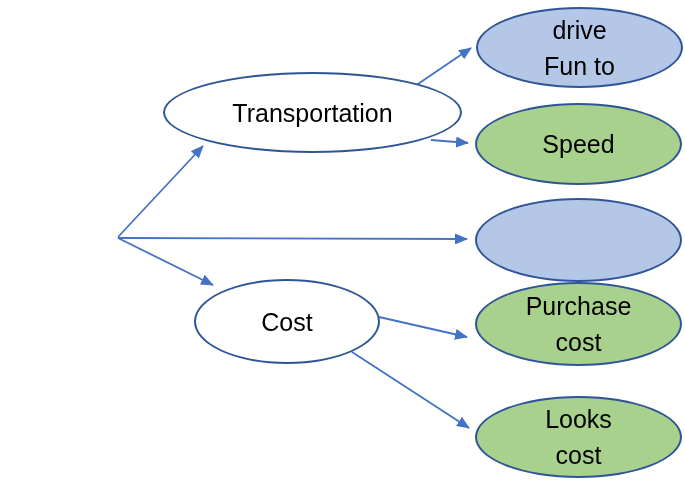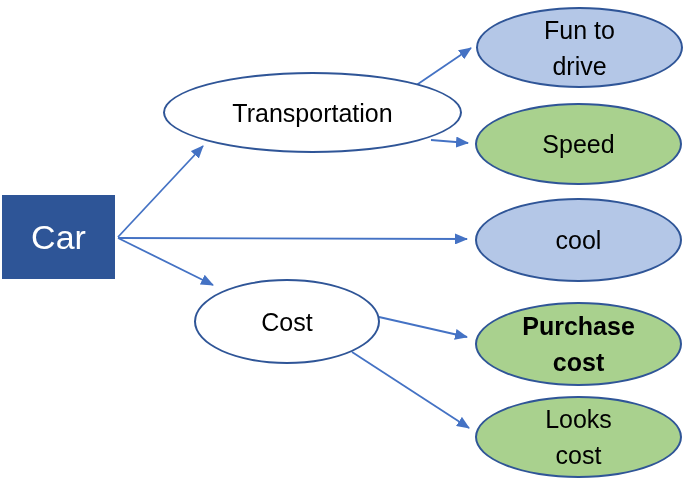--- a/index.html
+++ b/index.html
@@ -66,21 +66,21 @@
   .fill-white{ background:var(--white-fill,#fff);text-align:center; }
   .fill-blue{ background:var(--light-blue-fill,#B4C7E7); }
   .fill-green{ background:var(--green-fill,#A9D18E);text-align:right; }
 
   #node-car{ left:2px; top:195px; width:113px; height:84px; }
   #node-transportation{ left:163px; top:72px; width:299px; height:81px; }
   #node-cost{ left:194px; top:279px; width:186px; height:85px; }
   #node-fun-to-drive{ left:476px; top:7px; width:207px; height:81px; }
   #node-speed{ left:475px; top:103px; width:207px; height:82px; }
   #node-looks-cool{ left:475px; top:198px; width:207px; height:84px; }
-  #node-purchase-cost{ left:475px; top:302px; width:207px; height:84px;font-weight:bold; }
+  #node-purchase-cost{ left:475px; top:282px; width:207px; height:84px; }
   #node-upkeep-cost{ left:475px; top:396px; width:207px; height:82px; }
 </style>
 </head>
 <body>
 
 <div class="stage">
 
   <svg class="edges" viewBox="0 0 685 488">
     <defs>
       <marker id="arrow" markerUnits="userSpaceOnUse" markerWidth="13" markerHeight="11" refX="12" refY="5.5" orient="auto">
@@ -89,43 +89,39 @@
     </defs>
     <line x1="118" y1="237" x2="203" y2="146" marker-end="url(#arrow)"></line>
     <line x1="118" y1="238" x2="467" y2="239" marker-end="url(#arrow)"></line>
     <line x1="118" y1="238" x2="213" y2="285" marker-end="url(#arrow)"></line>
     <line x1="415" y1="86" x2="471" y2="48" marker-end="url(#arrow)"></line>
     <line x1="431" y1="140" x2="468" y2="143" marker-end="url(#arrow)"></line>
     <line x1="379" y1="317" x2="467" y2="337" marker-end="url(#arrow)"></line>
     <line x1="352" y1="352" x2="469" y2="428" marker-end="url(#arrow)"></line>
   </svg>
 
-  <div class="node rect" id="node-car">
-    <span class="line">Car</span>
-  </div>
 
   <div class="node ellipse fill-white" id="node-transportation">
     <span class="line">Transportation</span>
   </div>
 
   <div class="node ellipse fill-white" id="node-cost">
     <span class="line">Cost</span>
   </div>
 
   <div class="node ellipse fill-blue" id="node-fun-to-drive">
+    <span class="line">drive</span>
     <span class="line">Fun to</span>
-    <span class="line">drive</span>
   </div>
 
   <div class="node ellipse fill-green" id="node-speed">
     <span class="line">Speed</span>
   </div>
 
   <div class="node ellipse fill-blue" id="node-looks-cool">
-    <span class="line">cool</span>
   </div>
 
   <div class="node ellipse fill-green" id="node-purchase-cost">
     <span class="line">Purchase</span>
     <span class="line">cost</span>
   </div>
 
   <div class="node ellipse fill-green" id="node-upkeep-cost">
     <span class="line">Looks</span>
     <span class="line">cost</span>

